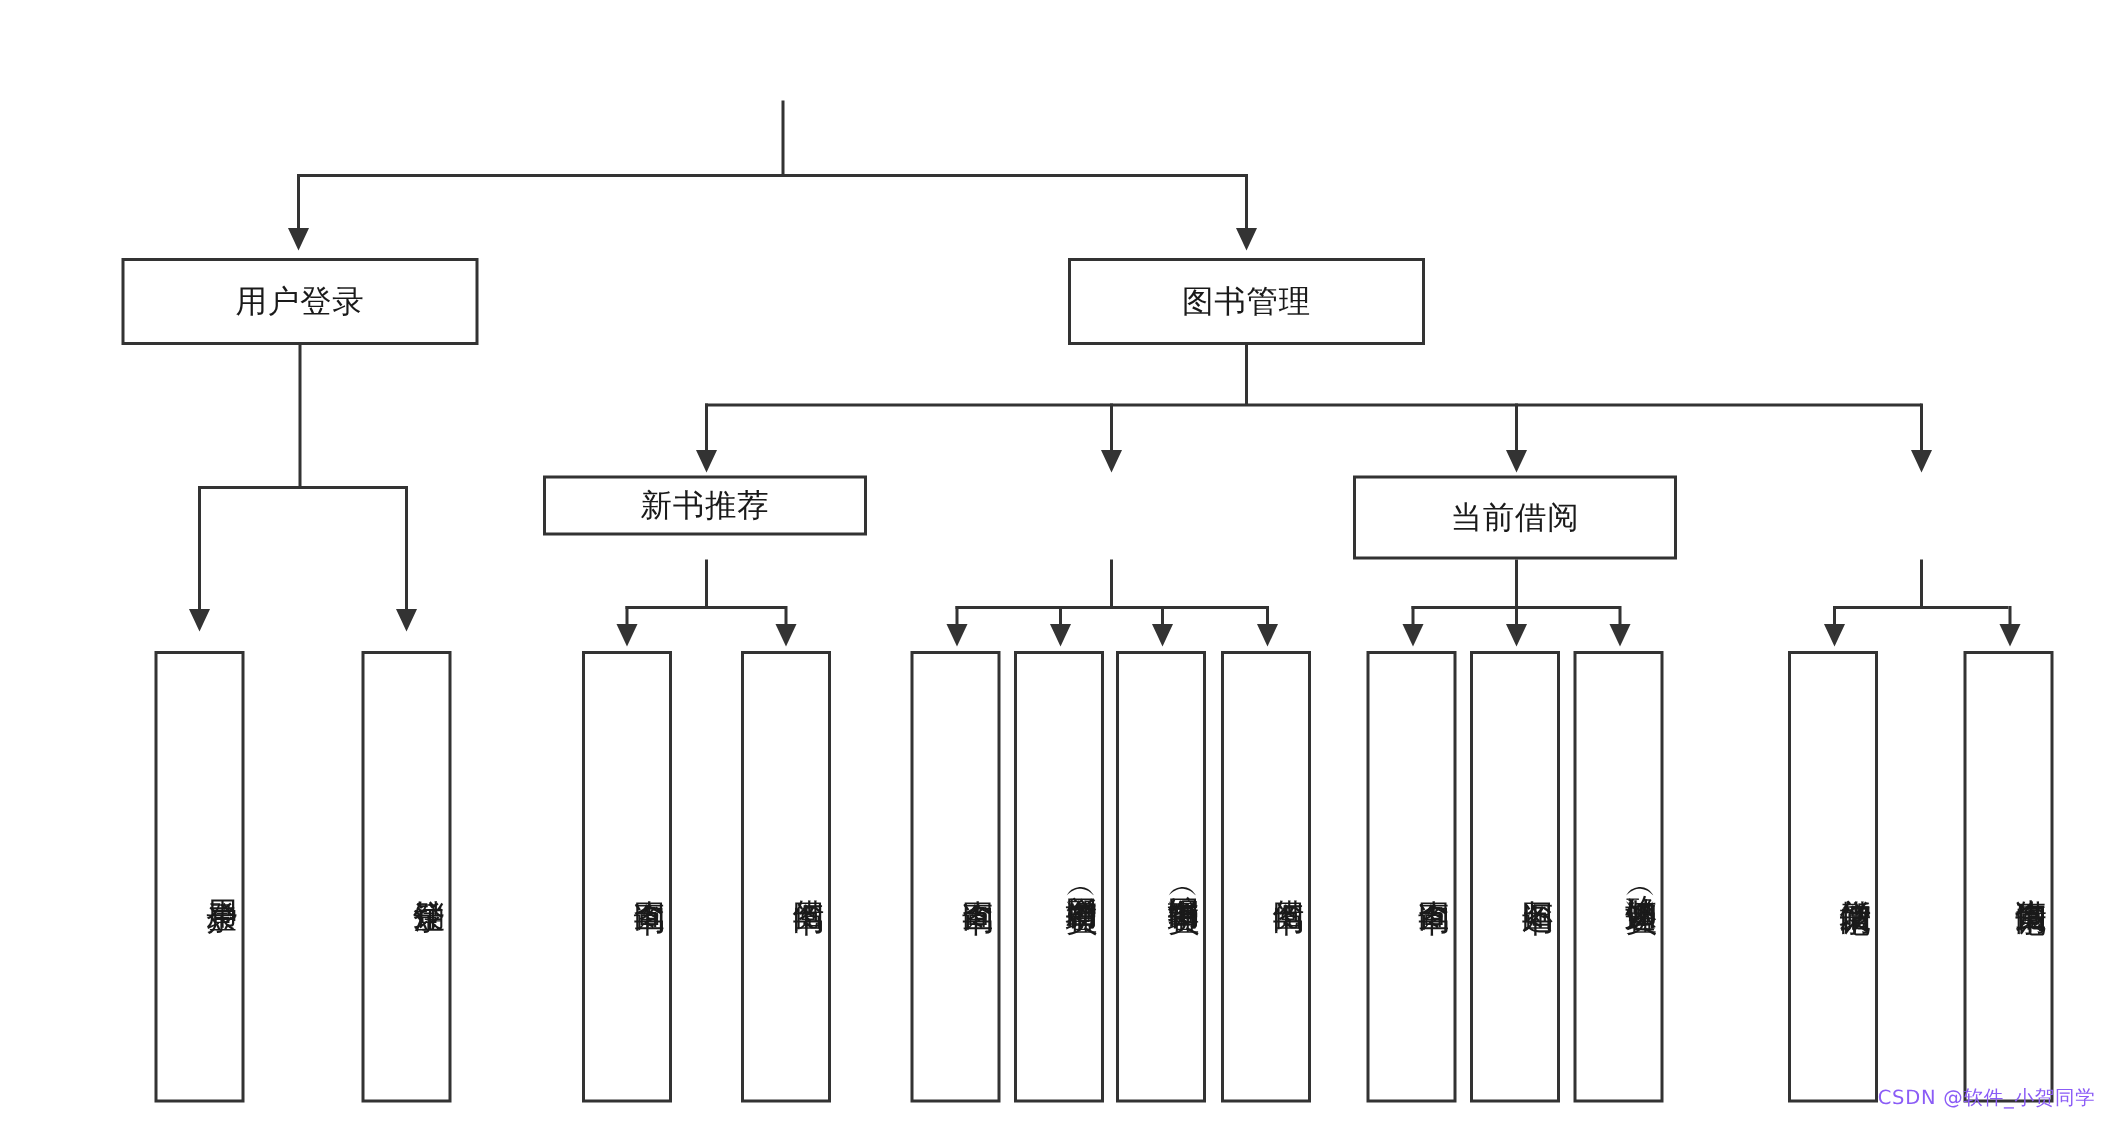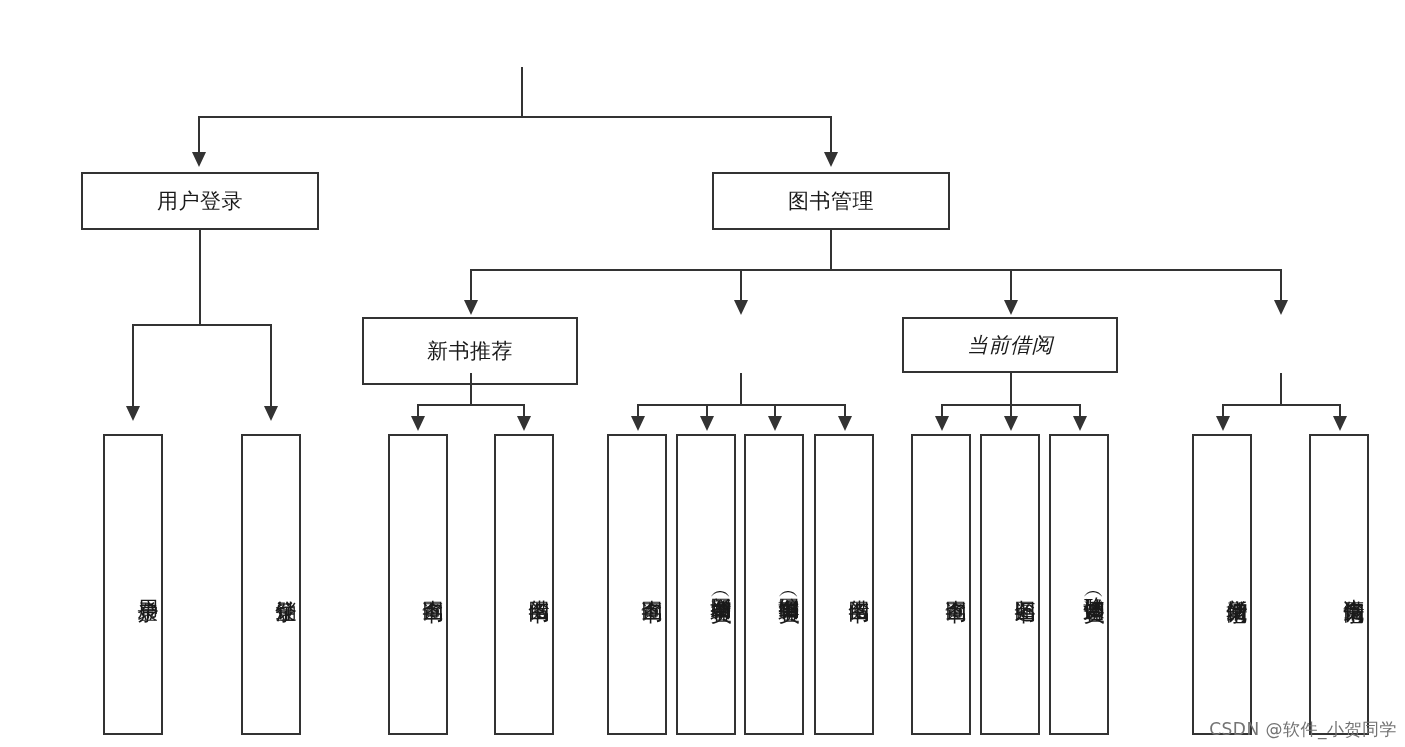--- a/index.html
+++ b/index.html
@@ -63,22 +63,22 @@
     height: 0;
     border-left: 7px solid transparent;
     border-right: 7px solid transparent;
     border-top: 15px solid #333333;
   }
 
   #watermark {
     position: absolute;
     right: 8px;
     bottom: 6px;
-    font-size: 17px;
-    color: #737373;
+    font-size: 13px;
+    color: #8b5cf6;
     letter-spacing: 0.5px;
     white-space: nowrap;
     pointer-events: none;
   }
 </style>
 </head>
 <body>
 
 <div id="diagram-root">
 
@@ -116,24 +116,24 @@
 
   <div class="conn v" style="left:740px; top:269px; height:33px;"></div>
   <div class="arrow" style="left:734px; top:300px;"></div>
 
   <div class="conn v" style="left:1010px; top:269px; height:33px;"></div>
   <div class="arrow" style="left:1004px; top:300px;"></div>
 
   <div class="conn v" style="left:1280px; top:269px; height:33px;"></div>
   <div class="arrow" style="left:1274px; top:300px;"></div>
 
-  <div class="node horiz" style="left:362px; top:317px; width:216px; height:68px;">
+  <div class="node horiz" style="left:362px; top:317px; width:216px; height:40px;">
     <span>新书推荐</span>
   </div>
-  <div class="node horiz" style="left:902px; top:317px; width:216px; height:56px;font-style:italic;">
+  <div class="node horiz" style="left:902px; top:317px; width:216px; height:56px;">
     <span>当前借阅</span>
   </div>
 
   <div class="conn v" style="left:470px; top:373px; height:32px;"></div>
   <div class="conn h" style="left:417px; top:404px; width:107px;"></div>
   <div class="conn v" style="left:417px; top:404px; height:13px;"></div>
   <div class="arrow" style="left:411px; top:416px;"></div>
   <div class="conn v" style="left:523px; top:404px; height:13px;"></div>
   <div class="arrow" style="left:517px; top:416px;"></div>
 

